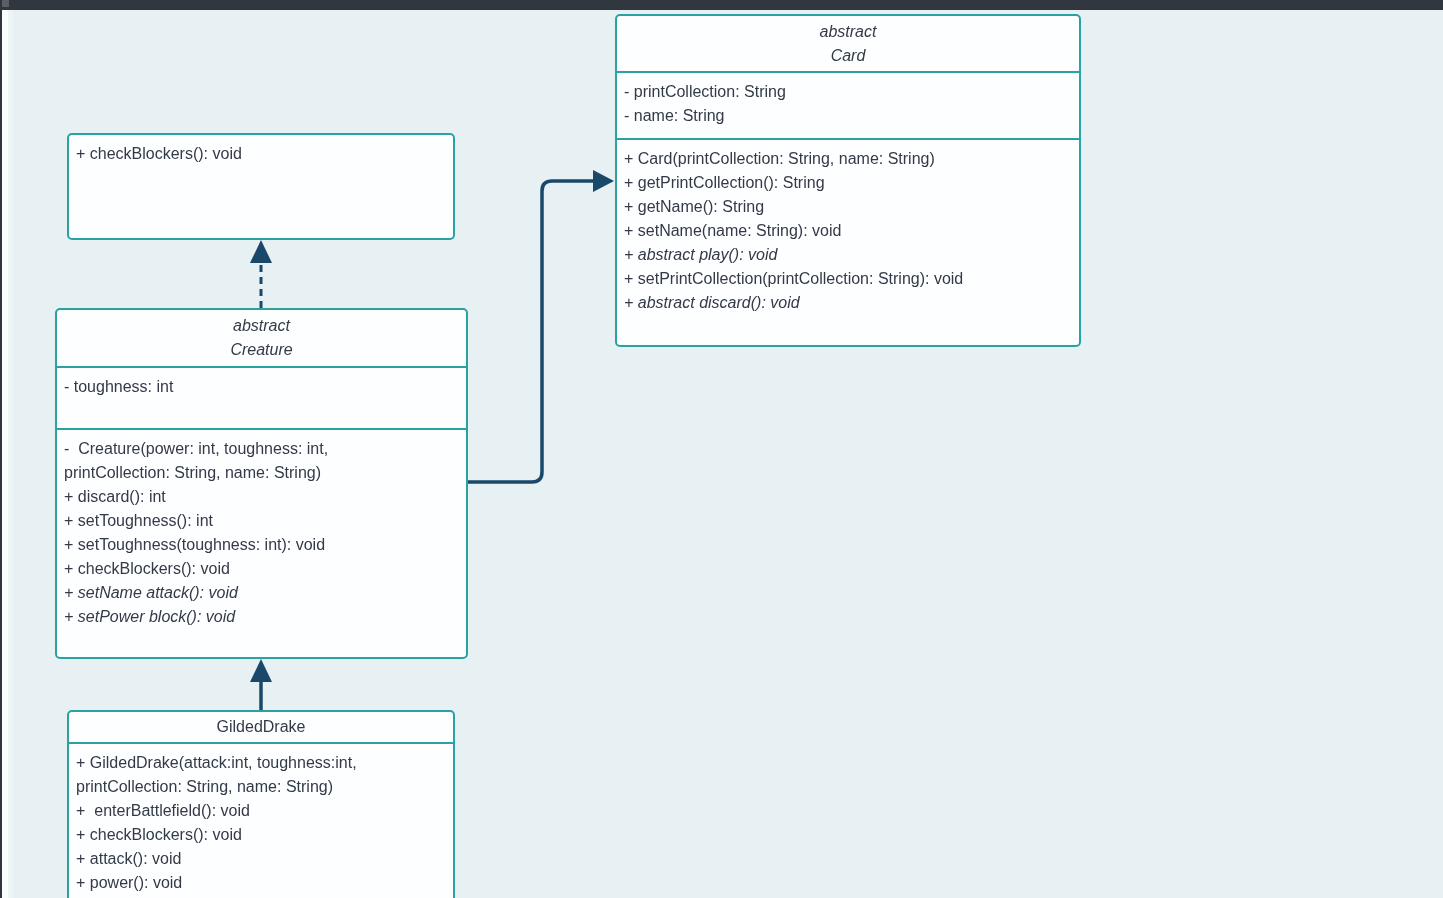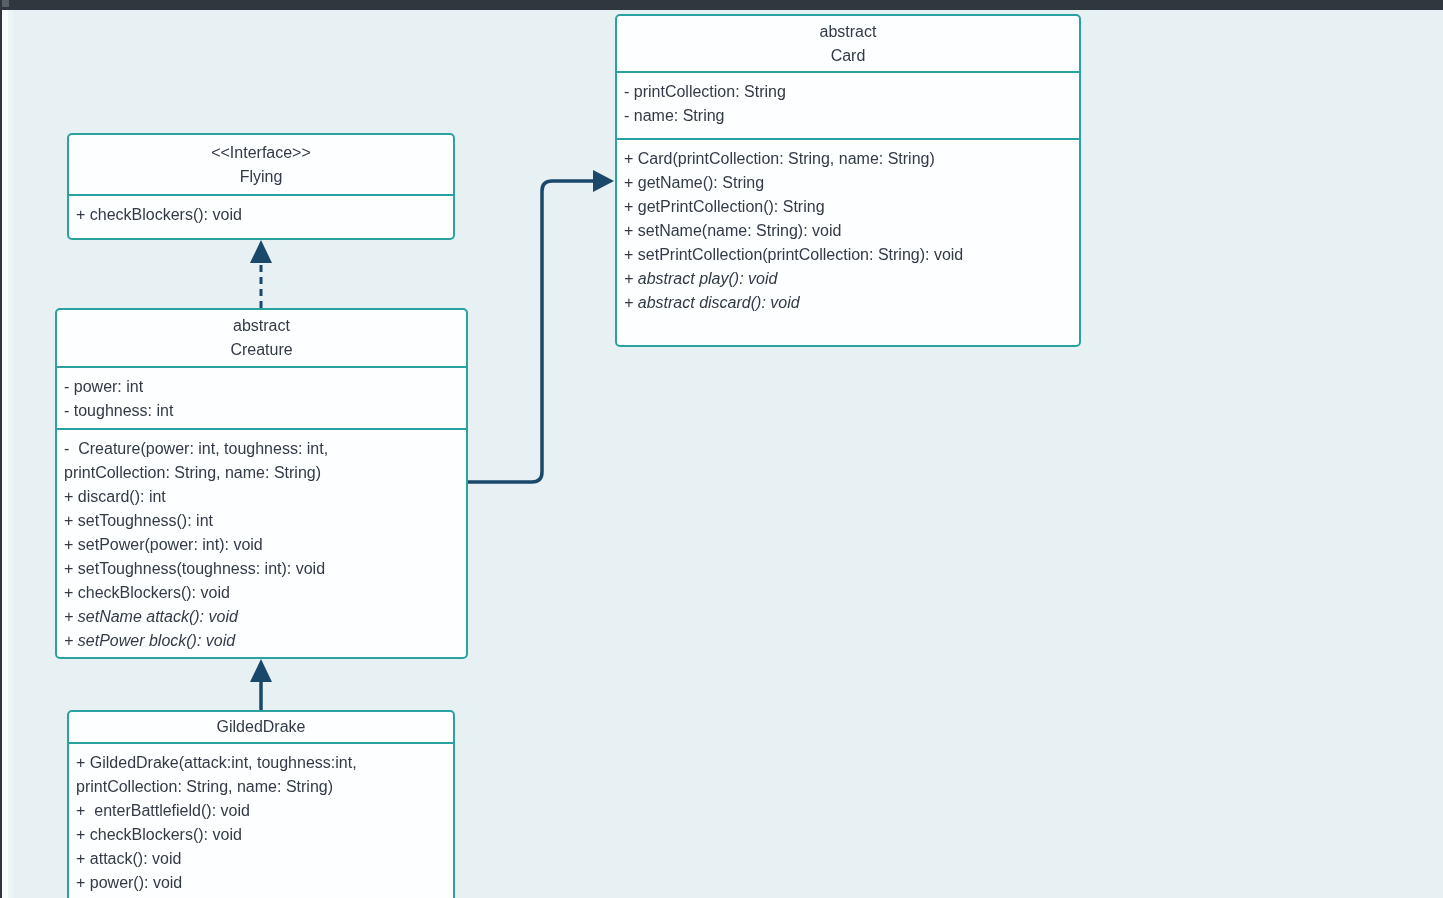--- a/index.html
+++ b/index.html
@@ -60,21 +60,21 @@
   
   .box-creature { left: 55px; top: 308px; width: 413px; height: 351px; }
   .box-creature .box-header { height: 58px; }
   .box-creature .box-attrs { height: 62px; }
 
   
   .box-gilded { left: 67px; top: 710px; width: 388px; height: 215px; }
   .box-gilded .box-header { height: 32px; }
 
   
-  .box-card .box-header, .box-creature .box-header { }
+  .box-card .box-header, .box-creature .box-header { font-style: italic; }
 
   
   svg.arrows { position: absolute; left: 0; top: 0; width: 1443px; height: 898px; z-index: 1; pointer-events: none; }
   .arrow-line { stroke: var(--arrow); stroke-width: 3.5; fill: none; }
   .arrow-line-dashed { stroke: var(--arrow); stroke-width: 3; fill: none; stroke-dasharray: 7 5; }
   .arrow-head { fill: var(--arrow); stroke: none; }
 </style>
 </head>
 <body>
 
@@ -102,54 +102,48 @@
     <div class="box-header">
       <div class="line">abstract</div>
       <div class="line">Card</div>
     </div>
     <div class="box-attrs">
         <div class="line">- printCollection: String</div>
         <div class="line">- name: String</div>
       </div>
     <div class="box-methods">
         <div class="line">+ Card(printCollection: String, name: String)</div>
+        <div class="line">+ getPrintCollection(): String</div>
         <div class="line">+ getName(): String</div>
-        <div class="line">+ getPrintCollection(): String</div>
         <div class="line">+ setName(name: String): void</div>
+        <div class="line italic">+ abstract play(): void</div>
         <div class="line">+ setPrintCollection(printCollection: String): void</div>
-        <div class="line italic">+ abstract play(): void</div>
         <div class="line italic">+ abstract discard(): void</div>
       </div>
   </div>
 
   <div class="uml-box box-flying">
-    <div class="box-header">
-      <div class="line">&lt;&lt;Interface&gt;&gt;</div>
-      <div class="line">Flying</div>
-    </div>
     <div class="box-methods">
         <div class="line">+ checkBlockers(): void</div>
       </div>
   </div>
 
   <div class="uml-box box-creature">
     <div class="box-header">
       <div class="line">abstract</div>
       <div class="line">Creature</div>
     </div>
     <div class="box-attrs">
-        <div class="line">- power: int</div>
         <div class="line">- toughness: int</div>
       </div>
     <div class="box-methods">
         <div class="line">-  Creature(power: int, toughness: int,</div>
         <div class="line">printCollection: String, name: String)</div>
         <div class="line">+ discard(): int</div>
         <div class="line">+ setToughness(): int</div>
-        <div class="line">+ setPower(power: int): void</div>
         <div class="line">+ setToughness(toughness: int): void</div>
         <div class="line">+ checkBlockers(): void</div>
         <div class="line italic">+ setName attack(): void</div>
         <div class="line italic">+ setPower block(): void</div>
       </div>
   </div>
 
   <div class="uml-box box-gilded">
     <div class="box-header">
       <div class="line">GildedDrake</div>

